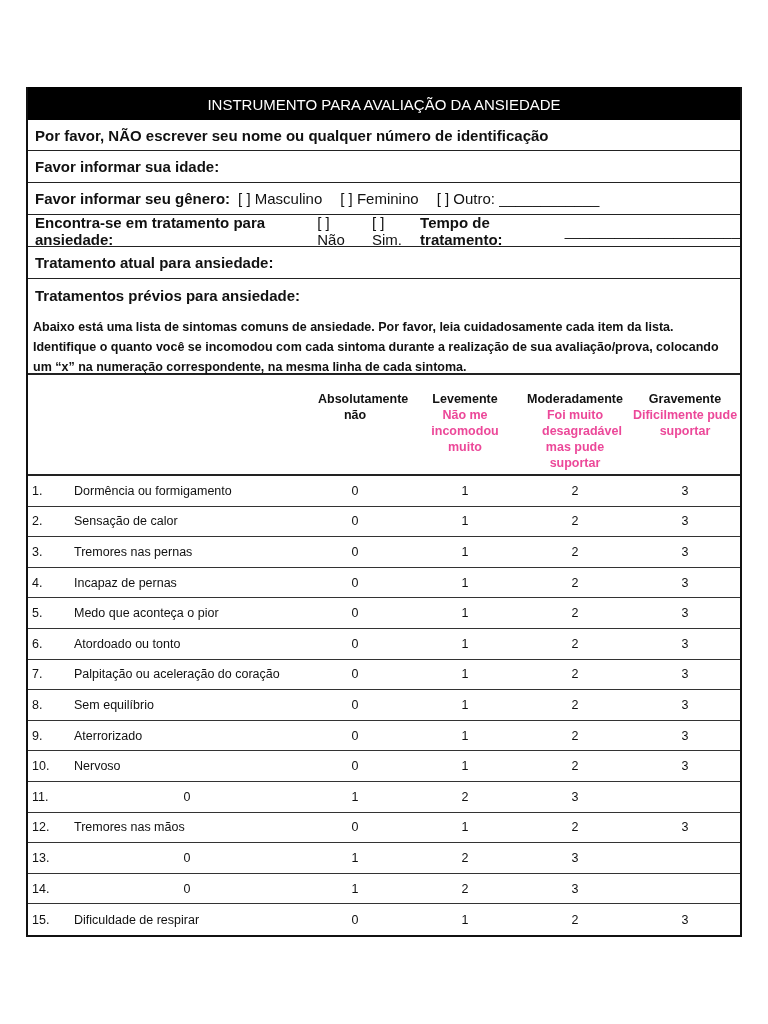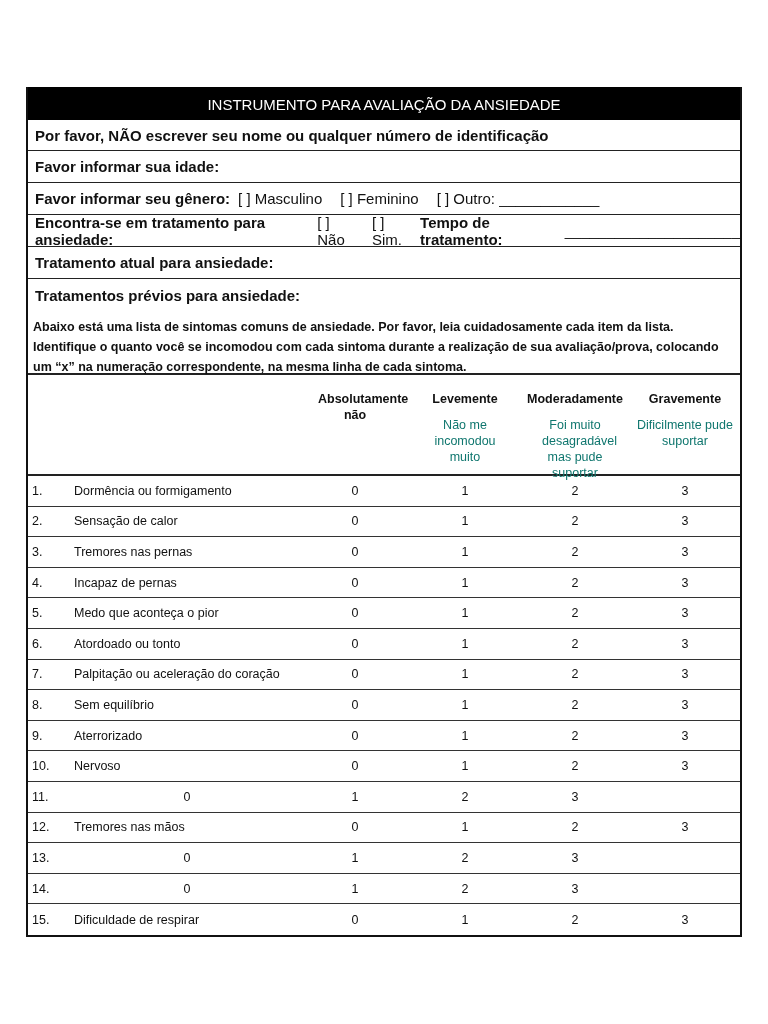--- a/index.html
+++ b/index.html
@@ -13,21 +13,21 @@
            font-size: 15px; box-sizing: border-box; }
     .row b { font-weight: bold; }
     .row.first { border-top: none; height: 31px; }
     .section-bar { background: #efefef; height: 35px; display: flex; align-items: center; justify-content: center;
                    font-size: 15px; font-weight: bold; border-top: 2px solid #222; border-bottom: 2px solid #222; box-sizing: border-box; }
     .instructions { font-size: 12.5px; font-weight: bold; padding: 6px 6px 8px 5px; line-height: 20px;
                     border-bottom: 2px solid #222; box-sizing: border-box; height: 64px; }
     .scale-head { height: 101px; display: grid; grid-template-columns: 272px 110px 110px 110px 110px; border-bottom: 2px solid #222; box-sizing: border-box; }
     .scale-col { text-align: center; font-size: 12.5px; padding-top: 16px; line-height: 16px; }
     .scale-col .lbl { font-weight: bold; font-size: 12.5px; }
-    .scale-col .desc { font-weight: normal; color: #0f766e; margin-top: 10px; }
+    .scale-col .desc { font-weight: bold; color: #ec4899; margin-top: 0; }
     .item { height: 30.6px; display: grid; grid-template-columns: 46px 226px 110px 110px 110px 110px;
             border-bottom: 1px solid #333; align-items: center; font-size: 12.5px; box-sizing: border-box; }
     .item:last-child { border-bottom: none; }
     .item .num { padding-left: 4px; }
     .item .val { text-align: center; }
     .opt { font-weight: normal; }
     .gap { display: inline-block; width: 18px; }
     .gap-s { display: inline-block; width: 8px; }
   </style>
 </head>

